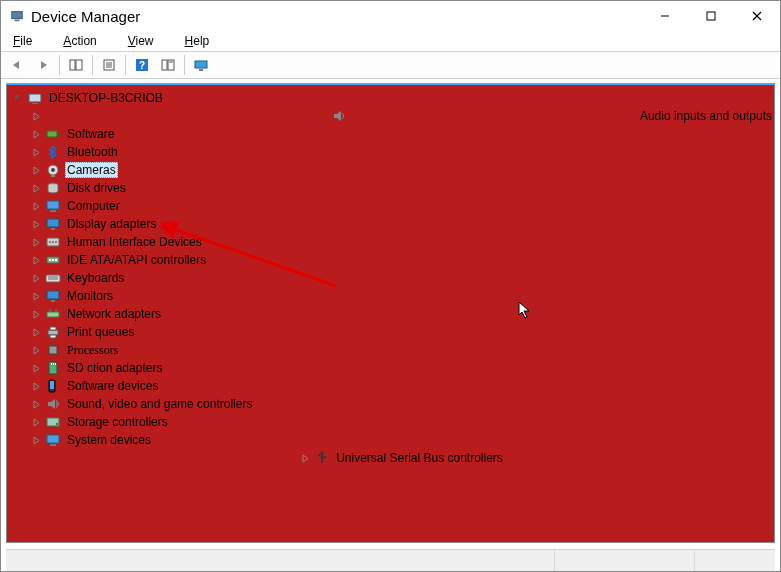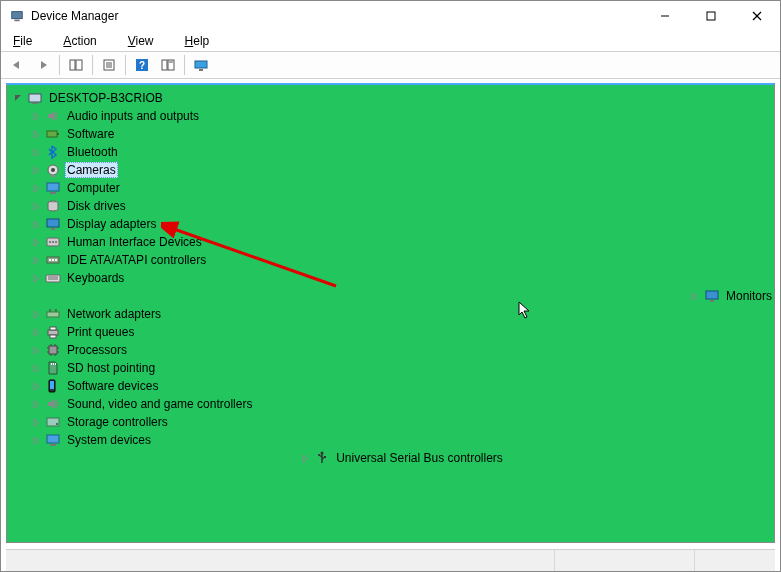--- a/index.html
+++ b/index.html
@@ -14,21 +14,21 @@
   position: relative;
 }
 .titlebar {
   height: 30px;
   display: flex;
   align-items: center;
   padding-left: 8px;
   background: #fff;
 }
 .titlebar-icon { width: 16px; height: 16px; margin-right: 6px; display:flex; align-items:center; justify-content:center;}
-.titlebar-title { flex: 1; font-size: 12px; }
+.titlebar-title { flex: 1; font-size: 15px; }
 .win-controls { display: flex; height: 100%; }
 .win-btn { width: 46px; height: 100%; display:flex; align-items:center; justify-content:center; font-family: "Segoe UI Symbol", sans-serif; font-size:10px; cursor:default;}
 
 .menubar {
   height: 20px;
   display: flex;
   align-items: center;
   padding: 0 4px;
   font-size: 12px;
   gap: 15px;
@@ -55,21 +55,21 @@
 .tsep { width:1px; height:20px; background:#ccc; margin:0 2px;}
 
 .client {
   position: absolute;
   top: 82px;
   left: 5px;
   right: 5px;
   bottom: 28px;
   border: 1px solid #888;
   border-top: 2px solid #4aa7ff;
-  background: #22c55e;
+  background: #b91c1c;
   overflow: auto;
 }
 .tree { padding: 4px 0 4px 4px; font-size: 12px; }
 .tree-row {
   display: flex;
   align-items: center;
   height: 18px;
   white-space: nowrap;
 }
 .expander {
@@ -208,21 +208,21 @@
           </svg>
         </span>
         <span class="node-icon">
           <svg width="16" height="16" viewBox="0 0 16 16">
             <rect x="2" y="4" width="12" height="8" fill="#c8d8e8" stroke="#456"></rect>
             <rect x="5" y="13" width="6" height="1" fill="#777"></rect>
           </svg>
         </span>
         <span class="node-label">DESKTOP-B3CRIOB</span>
       </div>
-      <div class="tree-row" style="padding-left: 18px;">
+      <div class="tree-row" style="padding-left: 18px; justify-content: space-between;">
         <span class="expander">
           <svg width="9" height="9">
             <path d="M2 1 L7 4.5 L2 8 Z" fill="none" stroke="#888"></path>
           </svg>
         </span>
         <span class="node-icon">
           <svg width="16" height="16" viewBox="0 0 16 16">
             <path d="M3 6h3l4-3v10l-4-3H3z" fill="#888"></path>
             <path d="M11 5c2 1 2 5 0 6" fill="none" stroke="#888"></path>
           </svg>
@@ -272,39 +272,39 @@
         <span class="node-label">Cameras</span>
       </div>
       <div class="tree-row" style="padding-left: 18px;">
         <span class="expander">
           <svg width="9" height="9">
             <path d="M2 1 L7 4.5 L2 8 Z" fill="none" stroke="#888"></path>
           </svg>
         </span>
         <span class="node-icon">
           <svg width="16" height="16" viewBox="0 0 16 16">
+            <ellipse cx="8" cy="5" rx="5" ry="2" fill="#bbb" stroke="#666"></ellipse>
+            <path d="M3 5v6c0 1 2 2 5 2s5-1 5-2V5" fill="#ccc" stroke="#666"></path>
+          </svg>
+        </span>
+        <span class="node-label">Disk drives</span>
+      </div>
+      <div class="tree-row" style="padding-left: 18px;">
+        <span class="expander">
+          <svg width="9" height="9">
+            <path d="M2 1 L7 4.5 L2 8 Z" fill="none" stroke="#888"></path>
+          </svg>
+        </span>
+        <span class="node-icon">
+          <svg width="16" height="16" viewBox="0 0 16 16">
             <rect x="2" y="3" width="12" height="8" fill="#4aa0e0" stroke="#1a6090"></rect>
             <rect x="5" y="12" width="6" height="2" fill="#777"></rect>
           </svg>
         </span>
         <span class="node-label">Computer</span>
-      </div>
-      <div class="tree-row" style="padding-left: 18px;">
-        <span class="expander">
-          <svg width="9" height="9">
-            <path d="M2 1 L7 4.5 L2 8 Z" fill="none" stroke="#888"></path>
-          </svg>
-        </span>
-        <span class="node-icon">
-          <svg width="16" height="16" viewBox="0 0 16 16">
-            <ellipse cx="8" cy="5" rx="5" ry="2" fill="#bbb" stroke="#666"></ellipse>
-            <path d="M3 5v6c0 1 2 2 5 2s5-1 5-2V5" fill="#ccc" stroke="#666"></path>
-          </svg>
-        </span>
-        <span class="node-label">Disk drives</span>
       </div>
       <div class="tree-row" style="padding-left: 18px;">
         <span class="expander">
           <svg width="9" height="9">
             <path d="M2 1 L7 4.5 L2 8 Z" fill="none" stroke="#888"></path>
           </svg>
         </span>
         <span class="node-icon">
           <svg width="16" height="16" viewBox="0 0 16 16">
             <rect x="2" y="3" width="12" height="8" fill="#3a90d0" stroke="#15507a"></rect>
@@ -353,21 +353,21 @@
         </span>
         <span class="node-icon">
           <svg width="16" height="16" viewBox="0 0 16 16">
             <rect x="1" y="5" width="14" height="7" rx="1" fill="#ddd" stroke="#666"></rect>
             <line x1="3" y1="7" x2="13" y2="7" stroke="#666"></line>
             <line x1="3" y1="9" x2="13" y2="9" stroke="#666"></line>
           </svg>
         </span>
         <span class="node-label">Keyboards</span>
       </div>
-      <div class="tree-row" style="padding-left: 18px; justify-content: flex-end;">
+      <div class="tree-row" style="padding-left: 18px;">
         <span class="expander">
           <svg width="9" height="9">
             <path d="M2 1 L7 4.5 L2 8 Z" fill="none" stroke="#888"></path>
           </svg>
         </span>
         <span class="node-icon">
           <svg width="16" height="16" viewBox="0 0 16 16">
             <rect x="2" y="3" width="12" height="8" fill="#3a90d0" stroke="#15507a"></rect>
             <rect x="6" y="12" width="4" height="2" fill="#777"></rect>
           </svg>
@@ -397,21 +397,21 @@
         </span>
         <span class="node-icon">
           <svg width="16" height="16" viewBox="0 0 16 16">
             <rect x="3" y="6" width="10" height="5" fill="#bbb" stroke="#555"></rect>
             <rect x="5" y="3" width="6" height="3" fill="#fff" stroke="#555"></rect>
             <rect x="5" y="11" width="6" height="3" fill="#fff" stroke="#555"></rect>
           </svg>
         </span>
         <span class="node-label">Print queues</span>
       </div>
-      <div class="tree-row" style="padding-left: 18px;">
+      <div class="tree-row" style="padding-left: 18px; font-family: Liberation Serif, serif;">
         <span class="expander">
           <svg width="9" height="9">
             <path d="M2 1 L7 4.5 L2 8 Z" fill="none" stroke="#888"></path>
           </svg>
         </span>
         <span class="node-icon">
           <svg width="16" height="16" viewBox="0 0 16 16">
             <rect x="4" y="4" width="8" height="8" fill="#999" stroke="#444"></rect>
             <line x1="2" y1="6" x2="4" y2="6" stroke="#444"></line>
             <line x1="2" y1="10" x2="4" y2="10" stroke="#444"></line>
@@ -432,21 +432,21 @@
           </svg>
         </span>
         <span class="node-icon">
           <svg width="16" height="16" viewBox="0 0 16 16">
             <path d="M4 2h6l2 2v10H4z" fill="#5a7" stroke="#253"></path>
             <rect x="6" y="3" width="1" height="2" fill="#fff"></rect>
             <rect x="8" y="3" width="1" height="2" fill="#fff"></rect>
             <rect x="10" y="3" width="1" height="2" fill="#fff"></rect>
           </svg>
         </span>
-        <span class="node-label">SD host pointing</span>
+        <span class="node-label">SD ction adapters</span>
       </div>
       <div class="tree-row" style="padding-left: 18px;">
         <span class="expander">
           <svg width="9" height="9">
             <path d="M2 1 L7 4.5 L2 8 Z" fill="none" stroke="#888"></path>
           </svg>
         </span>
         <span class="node-icon">
           <svg width="16" height="16" viewBox="0 0 16 16">
             <rect x="4" y="2" width="6" height="12" rx="1" fill="#333" stroke="#000"></rect>

